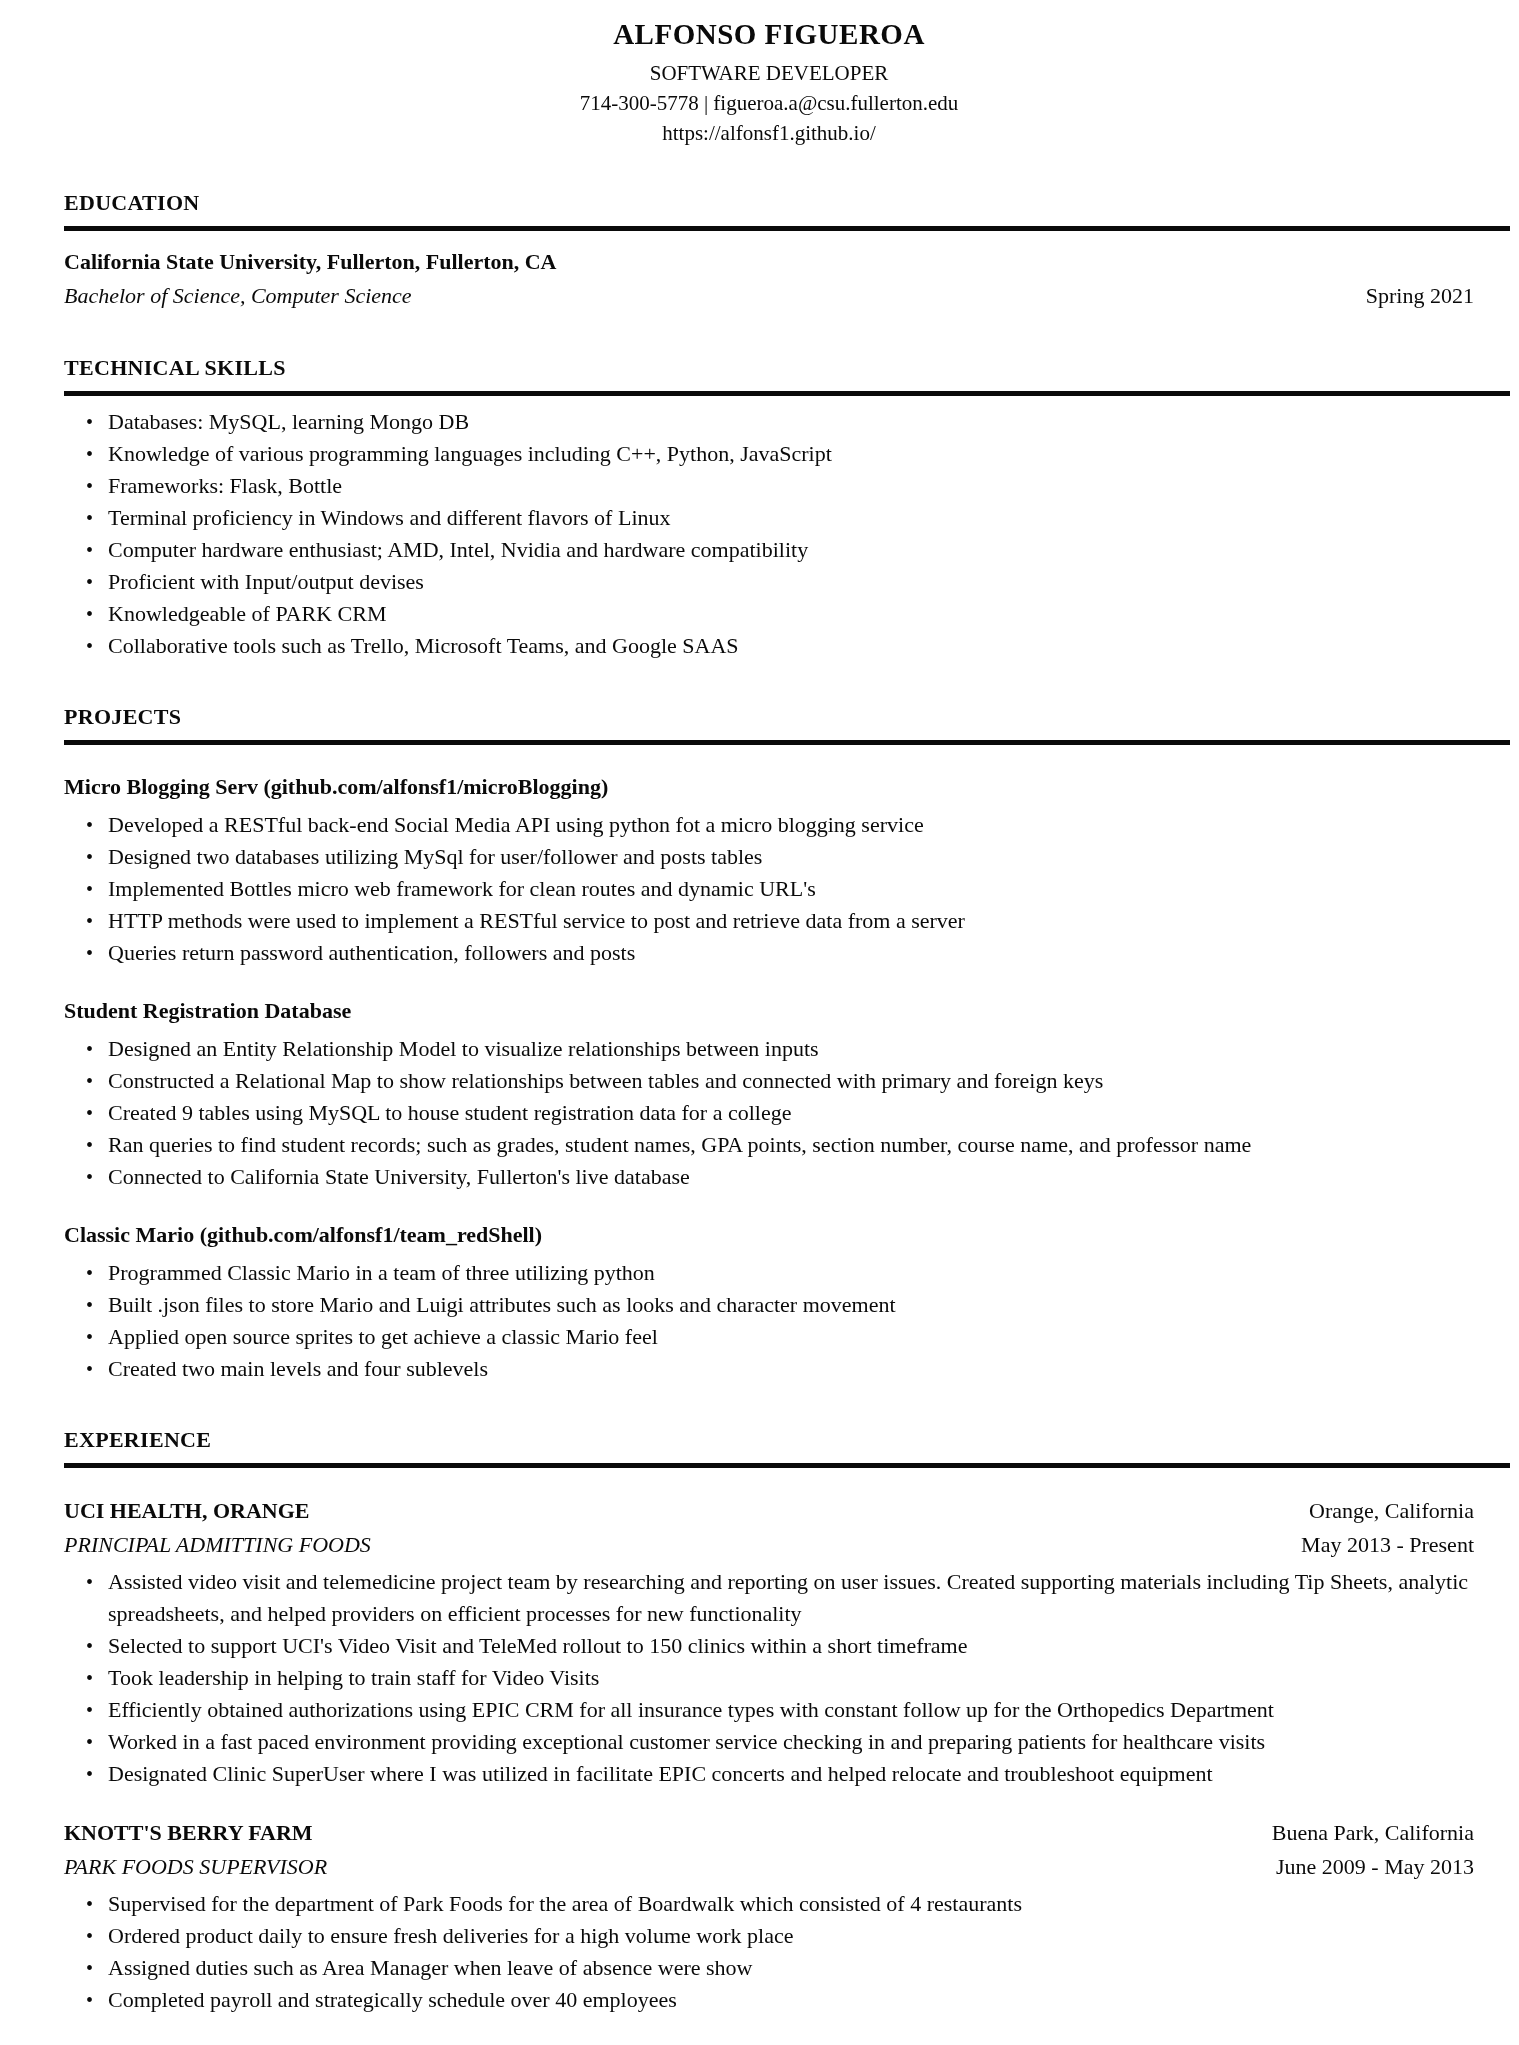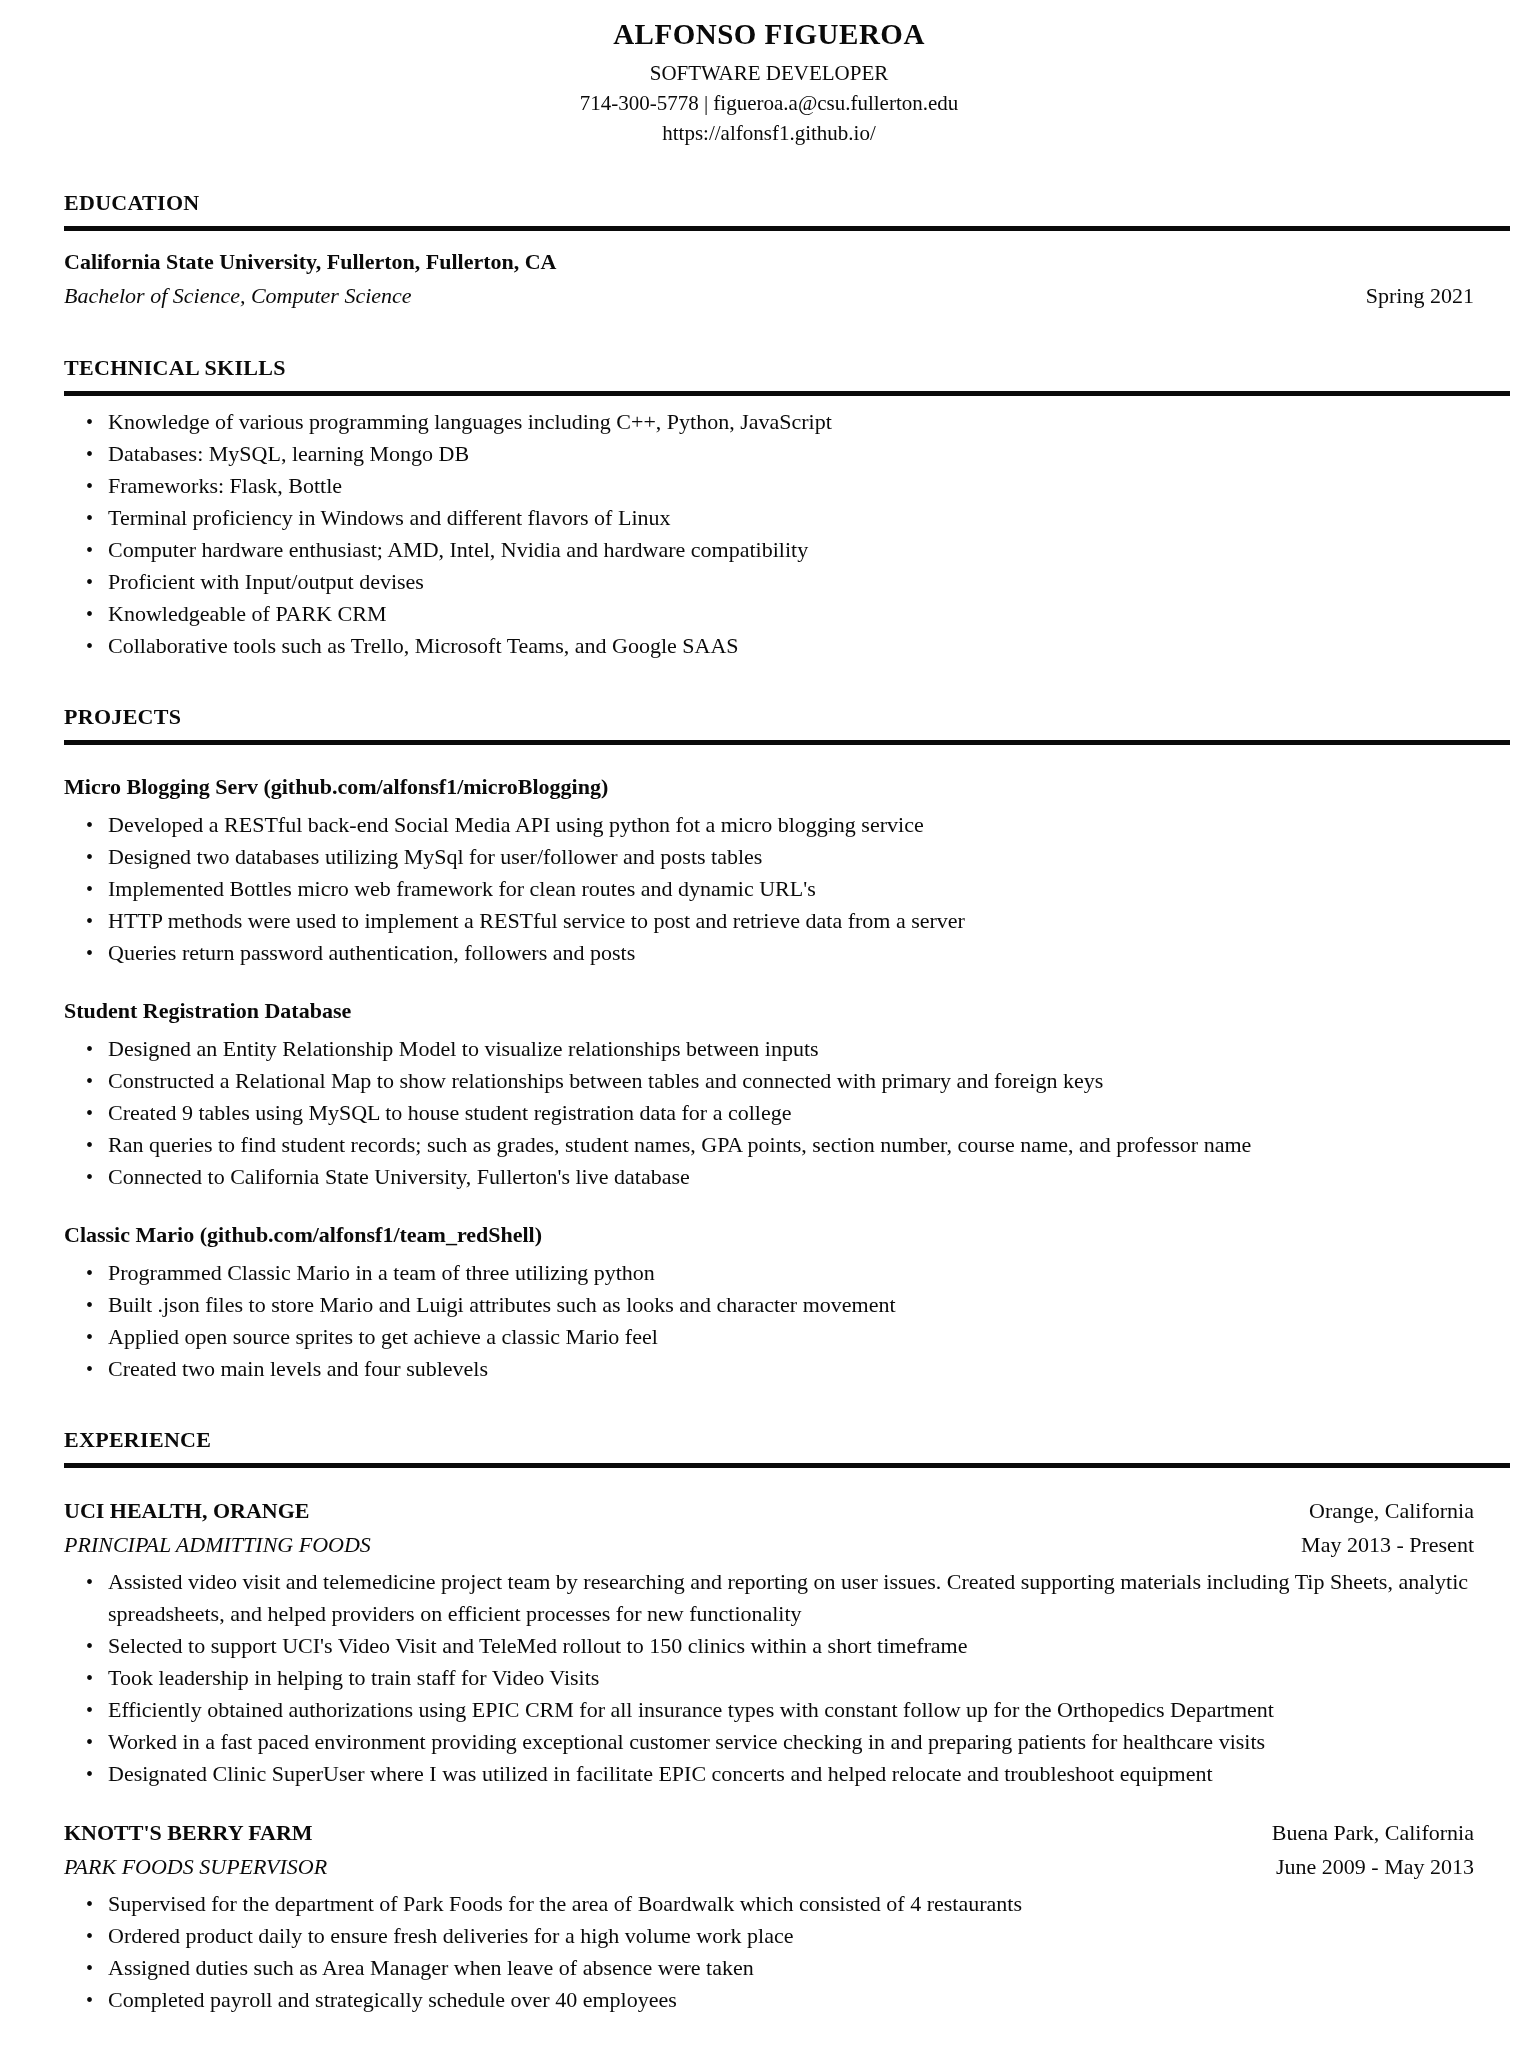--- a/index.html
+++ b/index.html
@@ -116,22 +116,22 @@
     <div class="row">
       <span class="italic-left">Bachelor of Science, Computer Science</span>
       <span class="right-plain">Spring 2021</span>
     </div>
   </section>
 
   <section class="section">
     <div class="section-heading">TECHNICAL SKILLS</div>
     <div class="section-rule"></div>
     <ul class="bullets">
+        <li>Databases: MySQL, learning Mongo DB</li>
         <li>Knowledge of various programming languages including C++, Python, JavaScript</li>
-        <li>Databases: MySQL, learning Mongo DB</li>
         <li>Frameworks: Flask, Bottle</li>
         <li>Terminal proficiency in Windows and different flavors of Linux</li>
         <li>Computer hardware enthusiast; AMD, Intel, Nvidia and hardware compatibility</li>
         <li>Proficient with Input/output devises</li>
         <li>Knowledgeable of PARK CRM</li>
         <li>Collaborative tools such as Trello, Microsoft Teams, and Google SAAS</li>
       </ul>
   </section>
 
   <section class="section">
@@ -199,19 +199,19 @@
         <span class="bold-left">KNOTT'S BERRY FARM</span>
         <span class="right-plain">Buena Park, California</span>
       </div>
       <div class="row">
         <span class="italic-left">PARK FOODS SUPERVISOR</span>
         <span class="right-plain">June 2009 - May 2013</span>
       </div>
       <ul class="bullets">
           <li>Supervised for the department of Park Foods for the area of Boardwalk which consisted of 4 restaurants</li>
           <li>Ordered product daily to ensure fresh deliveries for a high volume work place</li>
-          <li>Assigned duties such as Area Manager when leave of absence were taken</li>
+          <li>Assigned duties such as Area Manager when leave of absence were show</li>
           <li>Completed payroll and strategically schedule over 40 employees</li>
         </ul>
     </div>
   </section>
 
 </div>
 
 </body></html>

